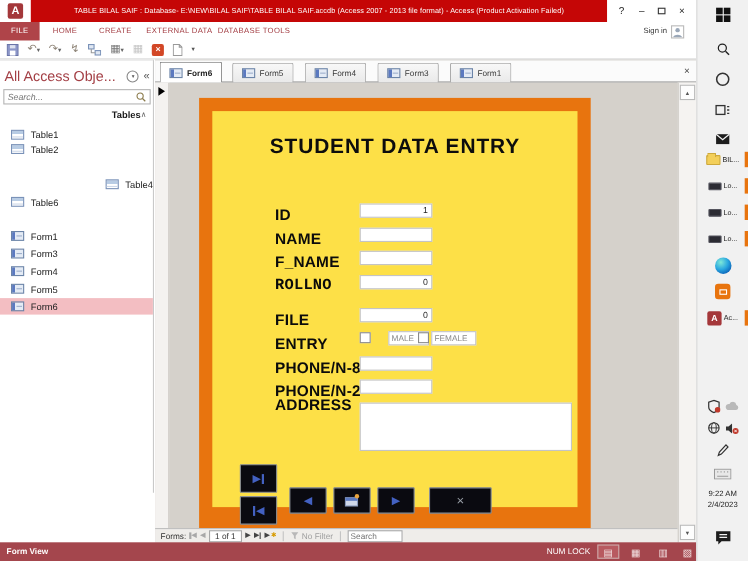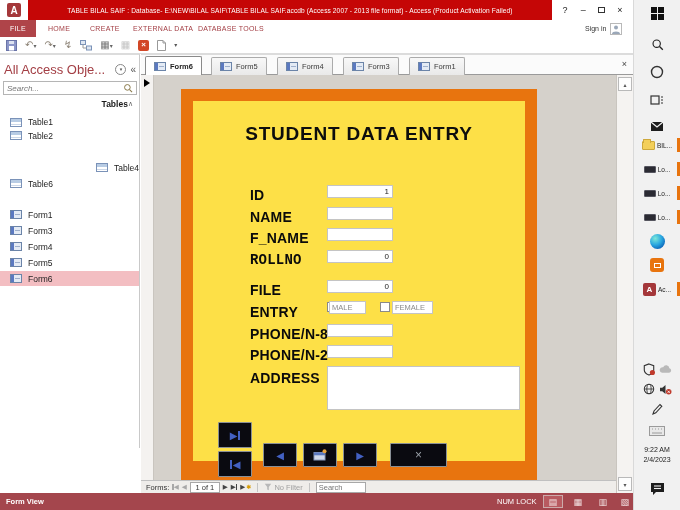--- a/index.html
+++ b/index.html
@@ -287,31 +287,31 @@
         <input class="fbox abs" style="top: 127px;" value="">
 
         <div class="flabel abs" style="top:151px;font-family:Liberation Mono, monospace;">ROLLNO</div>
         <input class="fbox num abs" style="top: 149px;" value="0">
 
         <div class="flabel abs" style="top:181px;">FILE</div>
         <input class="fbox num abs" style="top: 179px;" value="0">
 
         <div class="flabel abs" style="top:203px;">ENTRY</div>
         <span class="chk abs" style="left:134px; top:201px;"></span>
-        <span class="optbox abs" style="left:136px; top:200px; width:37px;">MALE</span>
+        <span class="optbox abs" style="left:160px; top:200px; width:37px;">MALE</span>
         <span class="chk abs" style="left:187px; top:201px;"></span>
         <span class="optbox abs" style="left:199px; top:200px; width:41px;">FEMALE</span>
 
         <div class="flabel abs" style="top:225px;">PHONE/N-8</div>
         <input class="fbox abs" style="top: 223px;" value="">
 
         <div class="flabel abs" style="top:246px;">PHONE/N-2</div>
         <input class="fbox abs" style="top: 244px;" value="">
 
-        <div class="flabel abs" style="top:269px;">ADDRESS</div>
+        <div class="flabel abs" style="top:259px;">ADDRESS</div>
         <textarea class="addrbox abs" style="top: 265px;"></textarea>
 
         <div class="navbtn abs" style="left:25px; top:321px; width:34px; height:26px;">
             <span>▶</span>
             <span class="vbar"></span>
           </div>
         <div class="navbtn abs" style="left:25px; top:350px; width:34px; height:26px;">
             <span class="vbar"></span>
             <span>◀</span>
           </div>

